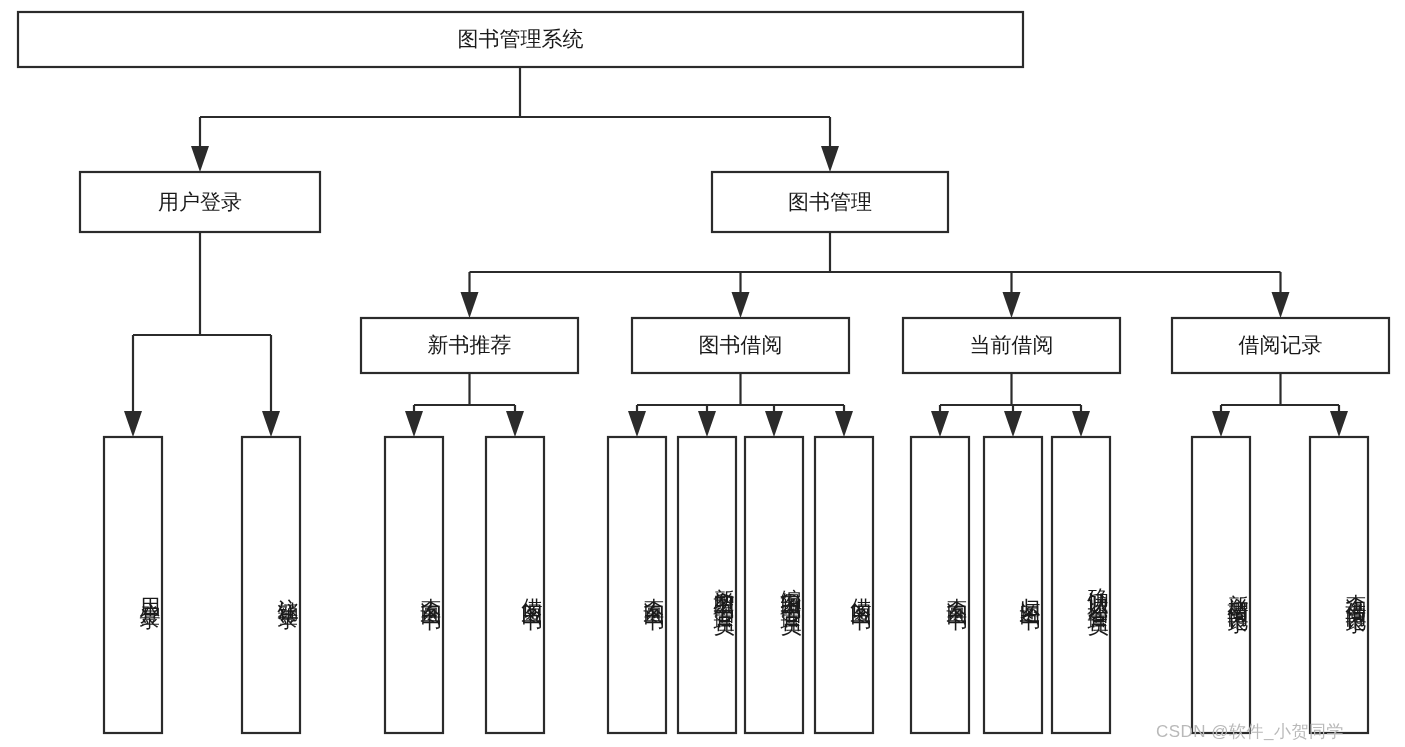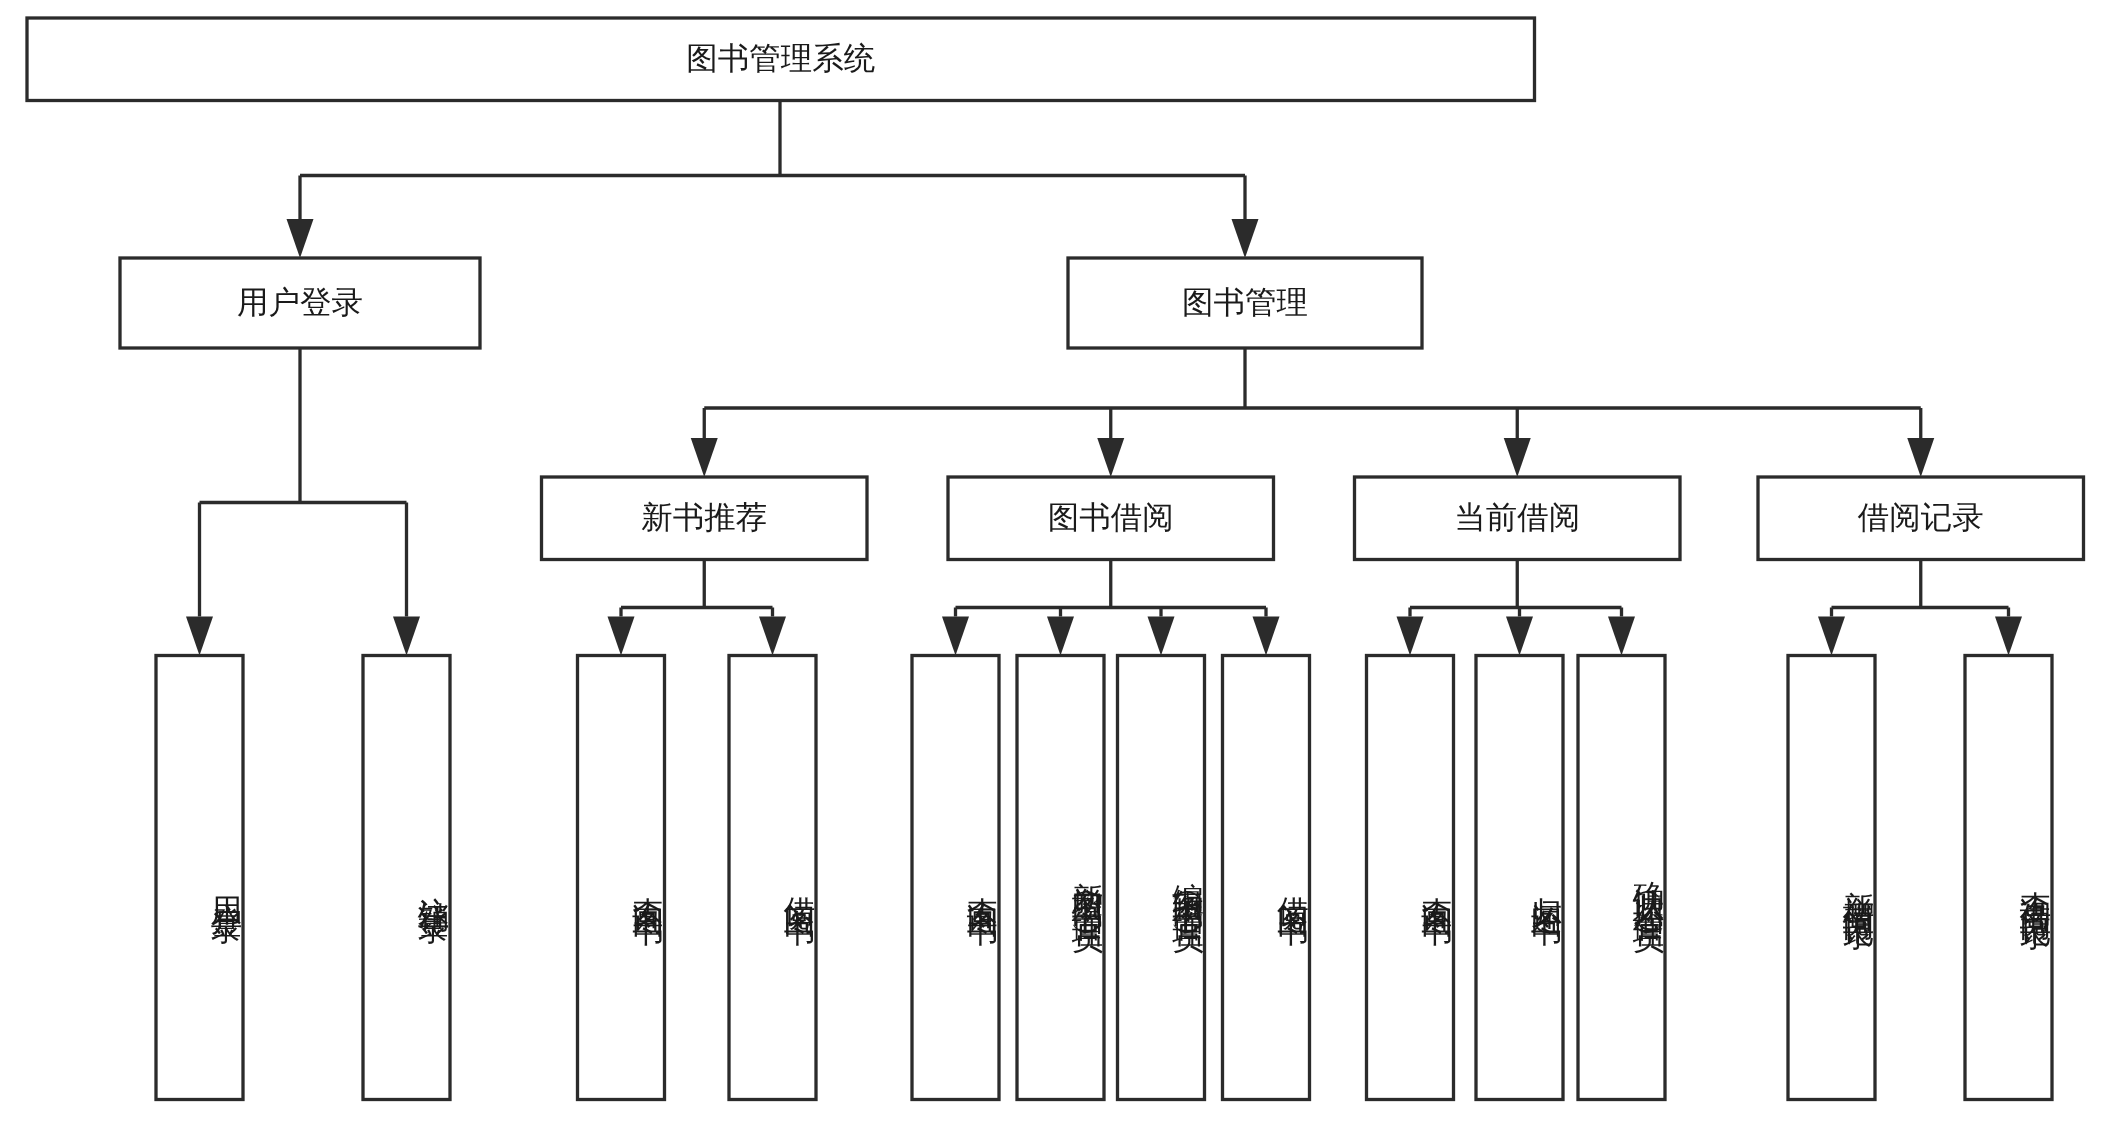--- a/index.html
+++ b/index.html
@@ -177,13 +177,14 @@
       <div class="node-label-v" style="left: 608px; top: 451px; width: 58px; height: 276px;">查询图书</div>
       <div class="node-label-v" style="left: 678px; top: 451px; width: 58px; height: 276px;">新增图书（管理员）</div>
       <div class="node-label-v" style="left: 745px; top: 451px; width: 58px; height: 276px;">编辑图书（管理员）</div>
       <div class="node-label-v" style="left: 815px; top: 451px; width: 58px; height: 276px;">借阅图书</div>
       <div class="node-label-v" style="left: 911px; top: 451px; width: 58px; height: 276px;">查询图书</div>
       <div class="node-label-v" style="left: 984px; top: 451px; width: 58px; height: 276px;">归还图书</div>
       <div class="node-label-v" style="left: 1052px; top: 451px; width: 58px; height: 276px;">确认归还（管理员）</div>
       <div class="node-label-v" style="left: 1192px; top: 451px; width: 58px; height: 276px;">新增借阅记录</div>
       <div class="node-label-v" style="left: 1310px; top: 451px; width: 58px; height: 276px;">查询借阅记录</div>
     </div>
+  <div class="watermark">CSDN @软件_小贺同学</div>
 </div>
 
 </body></html>

